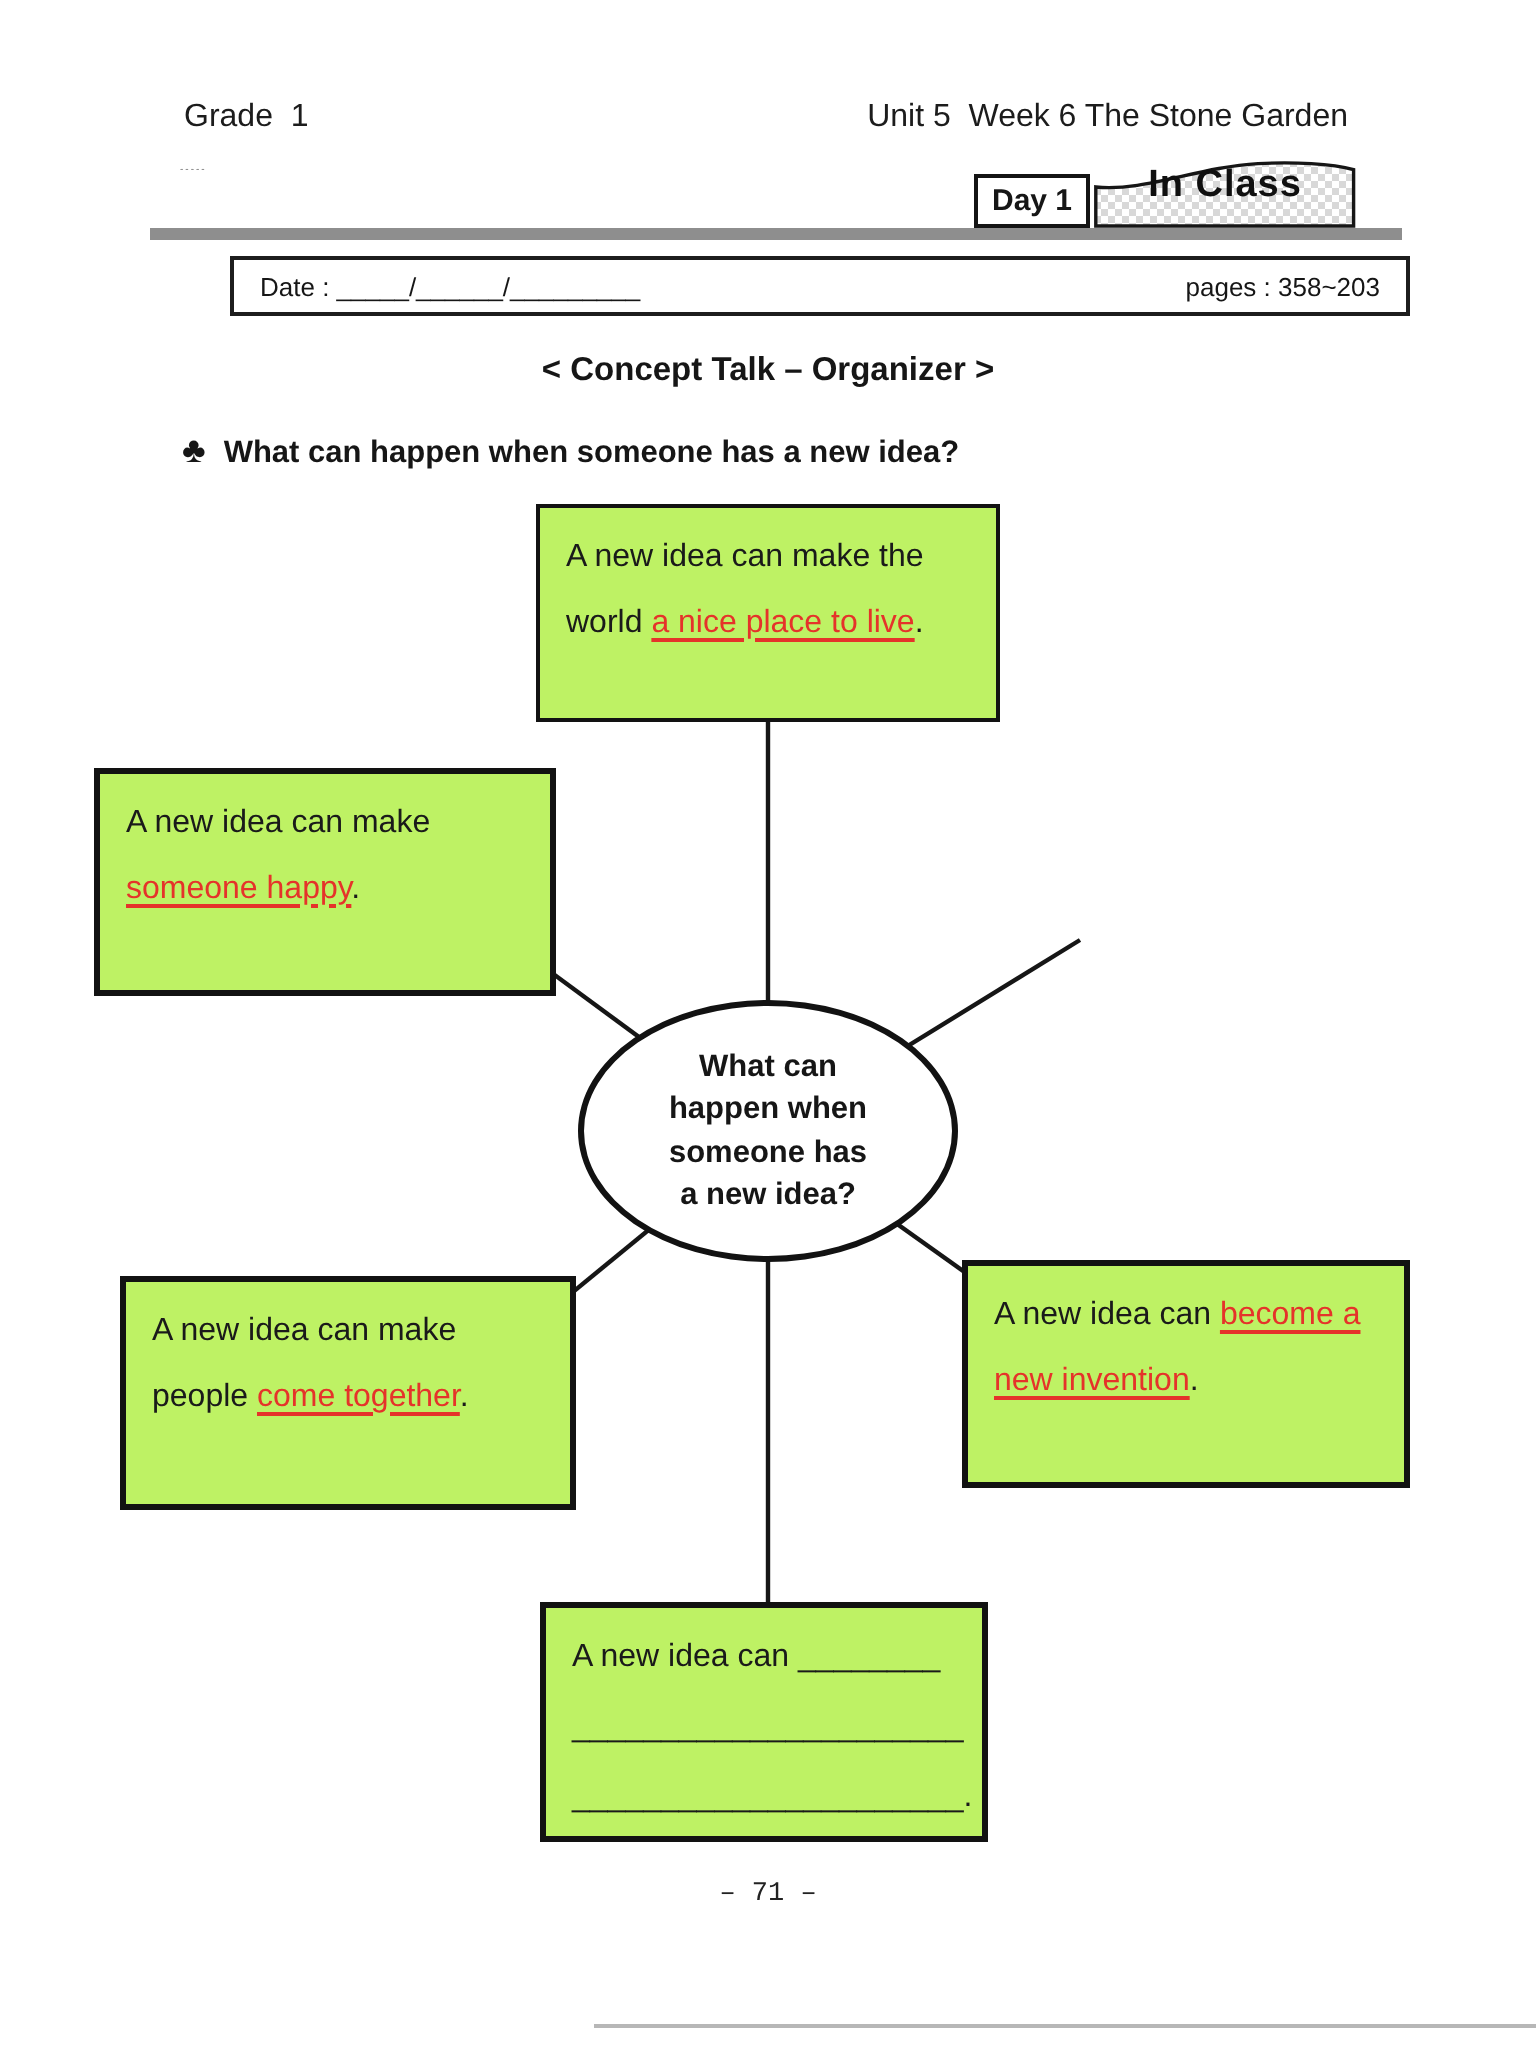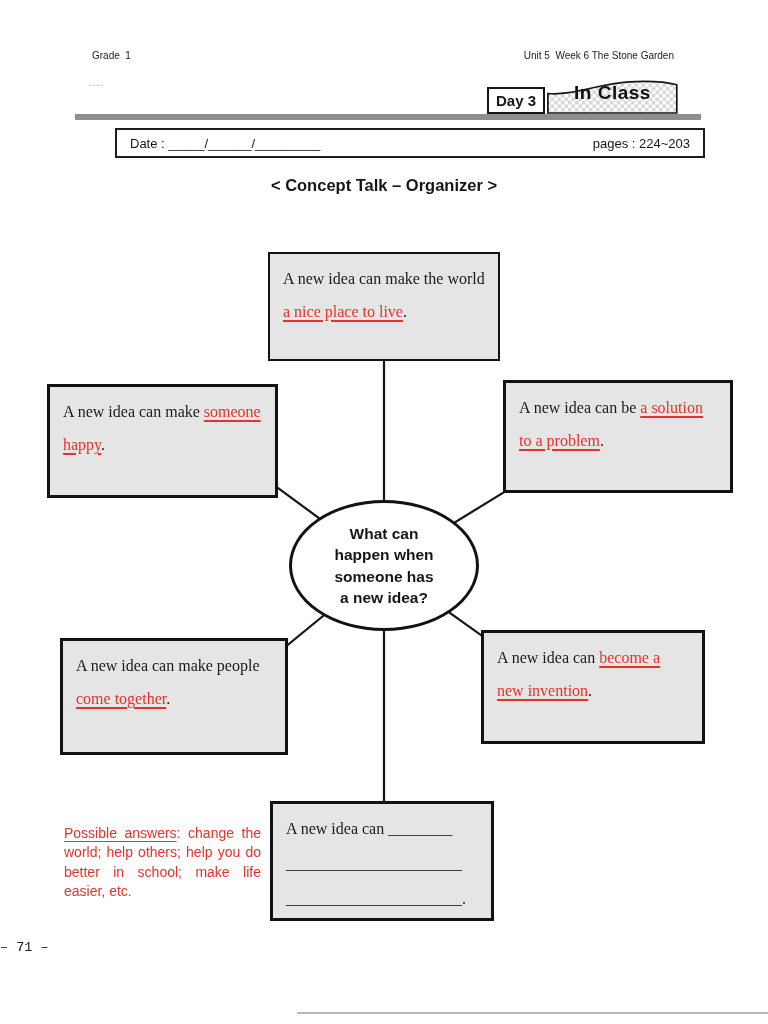--- a/index.html
+++ b/index.html
@@ -2,21 +2,21 @@
 <html style="--red: #e5332a;"><head>
 <meta charset="utf-8">
 <style>
   html,body{margin:0;padding:0;background:#ffffff;}
   .page{
     position:relative;width:768px;height:1024px;background:#ffffff;overflow:hidden;
     font-family:"Liberation Sans","DejaVu Sans",sans-serif;color:#161616;
   }
   .abs{position:absolute;}
   
-  .hdr-text{font-size:10px;color:#1c1c1c;white-space:nowrap;}
+  .hdr-text{font-size:16px;color:#1c1c1c;white-space:nowrap;}
   .tiny-marks{font-size:5px;color:#6f6f6f;letter-spacing:1px;}
   .day-badge{
     left:487px;top:87px;width:58px;height:27px;background:#fff;border:2px solid #141414;
     display:flex;align-items:center;justify-content:center;font-weight:bold;font-size:15px;z-index:3;box-sizing:border-box;
   }
   .inclass-wrap{left:547px;top:80px;width:131px;height:34px;z-index:2;}
   .inclass-label{
     position:absolute;left:0;top:2px;width:131px;text-align:center;
     font-weight:bold;font-size:19px;letter-spacing:0.5px;color:#101010;
   }
@@ -25,22 +25,22 @@
   .date-box{
     left:88px;top:128px;width:590px;height:30px;border:2px solid #1d1d1d;box-sizing:border-box;
     display:flex;align-items:center;justify-content:space-between;padding:0 13px;font-size:13px;margin-left:27px;
   }
   
   .section-title{left:0;top:176px;width:768px;text-align:center;font-weight:bold;font-size:16.5px;}
   .question-line{left:91px;top:215px;font-weight:bold;font-size:15.5px;}
   .question-line .bullet{font-size:18px;margin-right:9px;}
   
   .node{
-    background:#e5e5e5;border:3px solid #121212;box-sizing:border-box;z-index:2;
-    font-size:16px;line-height:2.05;padding:9px 13px 0 13px;color:#1a1a1a;font-family:Liberation Serif, serif;
+    background:#bef264;border:3px solid #121212;box-sizing:border-box;z-index:2;
+    font-size:16px;line-height:2.05;padding:9px 13px 0 13px;color:#1a1a1a;
   }
   .node .red{color:var(--red);text-decoration:underline;text-underline-offset:3px;text-decoration-thickness:1.5px;}
   .node-top{left:268px;top:252px;width:232px;height:109px;border-width:2.5px;}
   .node-left{left:47px;top:384px;width:231px;height:114px;border-width:3.5px;}
   .node-right{left:503px;top:380px;width:230px;height:113px;border-width:3px;}
   .node-bl{left:60px;top:638px;width:228px;height:117px;border-width:3.5px;}
   .node-br{left:481px;top:630px;width:224px;height:114px;border-width:3px;}
   .node-fill{left:270px;top:801px;width:224px;height:120px;border-width:3.5px;line-height:2.2;padding-top:7px;}
   
   .center-ellipse{
@@ -48,21 +48,21 @@
     border-radius:50%;z-index:2;display:flex;flex-direction:column;align-items:center;justify-content:center;
     font-weight:bold;font-size:15.5px;line-height:1.38;text-align:center;box-sizing:border-box;
   }
   
   .possible{
     left:64px;top:824px;width:197px;color:var(--red);font-size:14px;line-height:1.38;
     text-align:justify;z-index:2;
   }
   .possible .label{text-decoration:underline;text-underline-offset:2.5px;text-decoration-thickness:1.3px;}
   
-  .page-number{left:0;top:940px;width:768px;
+  .page-number{left:0;top:940px;width:768px;text-align:center;
     font-family:"Liberation Mono","DejaVu Sans Mono",monospace;font-size:13.5px;color:#222;}
   .footer-line{left:297px;top:1012px;width:471px;height:2px;z-index:1;}
   svg.connectors{position:absolute;left:0;top:0;z-index:0;}
 </style>
 </head>
 <body>
 
 <div class="page">
 
   <svg class="connectors" width="768" height="1024">
@@ -73,56 +73,56 @@
       <line x1="540" y1="470" x2="384" y2="566"></line>
       <line x1="245" y1="680" x2="384" y2="566"></line>
       <line x1="530" y1="670" x2="384" y2="566"></line>
     </g>
   </svg>
 
   <div class="abs hdr-text" style="left:92px;top:50px;">Grade&nbsp; 1</div>
   <div class="abs hdr-text" style="right:94px;top:50px;">Unit 5&nbsp; Week 6 The Stone Garden</div>
   <div class="abs tiny-marks" style="left:90px;top:82px;">-----</div>
 
-  <div class="abs day-badge">Day 3</div>
+  <div class="abs day-badge">Day 1</div>
 
   <div class="abs inclass-wrap">
     <svg width="131" height="34" viewBox="0 0 131 34">
       <defs>
         <pattern id="checker" width="7" height="7" patternUnits="userSpaceOnUse">
           <rect width="7" height="7" fill="#ffffff"></rect>
           <rect width="3.5" height="3.5" fill="#d8d8d8"></rect>
           <rect x="3.5" y="3.5" width="3.5" height="3.5" fill="#d8d8d8"></rect>
         </pattern>
       </defs>
       <path d="M0.9,13.5 C25,16 52,3.5 82,1.8 C100,0.9 119,1.8 129.8,4.8 L129.8,33 L0.9,33 Z" fill="url(#checker)" stroke="#161616" stroke-width="1.7"></path>
     </svg>
     <div class="inclass-label">In Class</div>
   </div>
 
   <div class="abs gray-bar" style="background:#8e8e8e;"></div>
 
   <div class="abs date-box">
     <span>Date : _____/______/_________</span>
-    <span>pages : 224~203</span>
+    <span>pages : 358~203</span>
   </div>
 
   <div class="abs section-title">&lt; Concept Talk – Organizer &gt;</div>
+  <div class="abs question-line">
+    <span class="bullet">♣</span><span>What can happen when someone has a new idea?</span>
+  </div>
 
   <div class="abs node node-top">
     <span>A new idea can make the world </span><span class="red">a nice place to live</span><span>.</span>
   </div>
 
   <div class="abs node node-left">
     <span>A new idea can make </span><span class="red">someone happy</span><span>.</span>
   </div>
 
-  <div class="abs node node-right">
-    <span>A new idea can be </span><span class="red">a solution to a problem</span><span>.</span>
-  </div>
 
   <div class="abs node node-bl">
     <span>A new idea can make people </span><span class="red">come together</span><span>.</span>
   </div>
 
   <div class="abs node node-br">
     <span>A new idea can </span><span class="red">become a new invention</span><span>.</span>
   </div>
 
   <div class="abs center-ellipse">
@@ -131,20 +131,17 @@
     <div>someone has</div>
     <div>a new idea?</div>
   </div>
 
   <div class="abs node node-fill">
     <div><span>A new idea can </span><span>________</span></div>
     <div><span>______________________</span></div>
     <div><span>______________________</span><span>.</span></div>
   </div>
 
-  <div class="abs possible">
-    <span class="label">Possible answers</span><span>: change the world; help others; help you do better in school; make life easier, etc.</span>
-  </div>
 
   <div class="abs page-number">– 71 –</div>
   <div class="abs footer-line" style="background:#b7b7b7;"></div>
 
 </div>
 
 </body></html>

